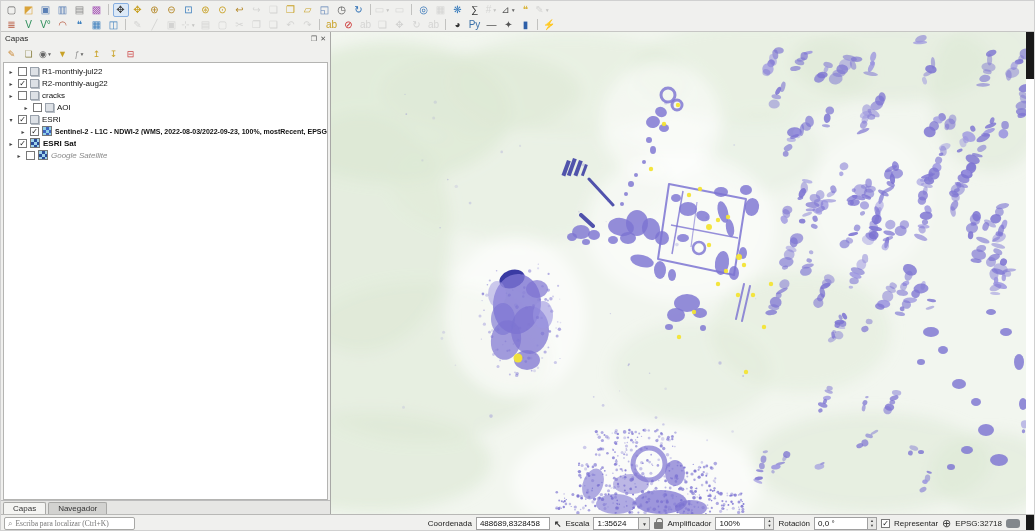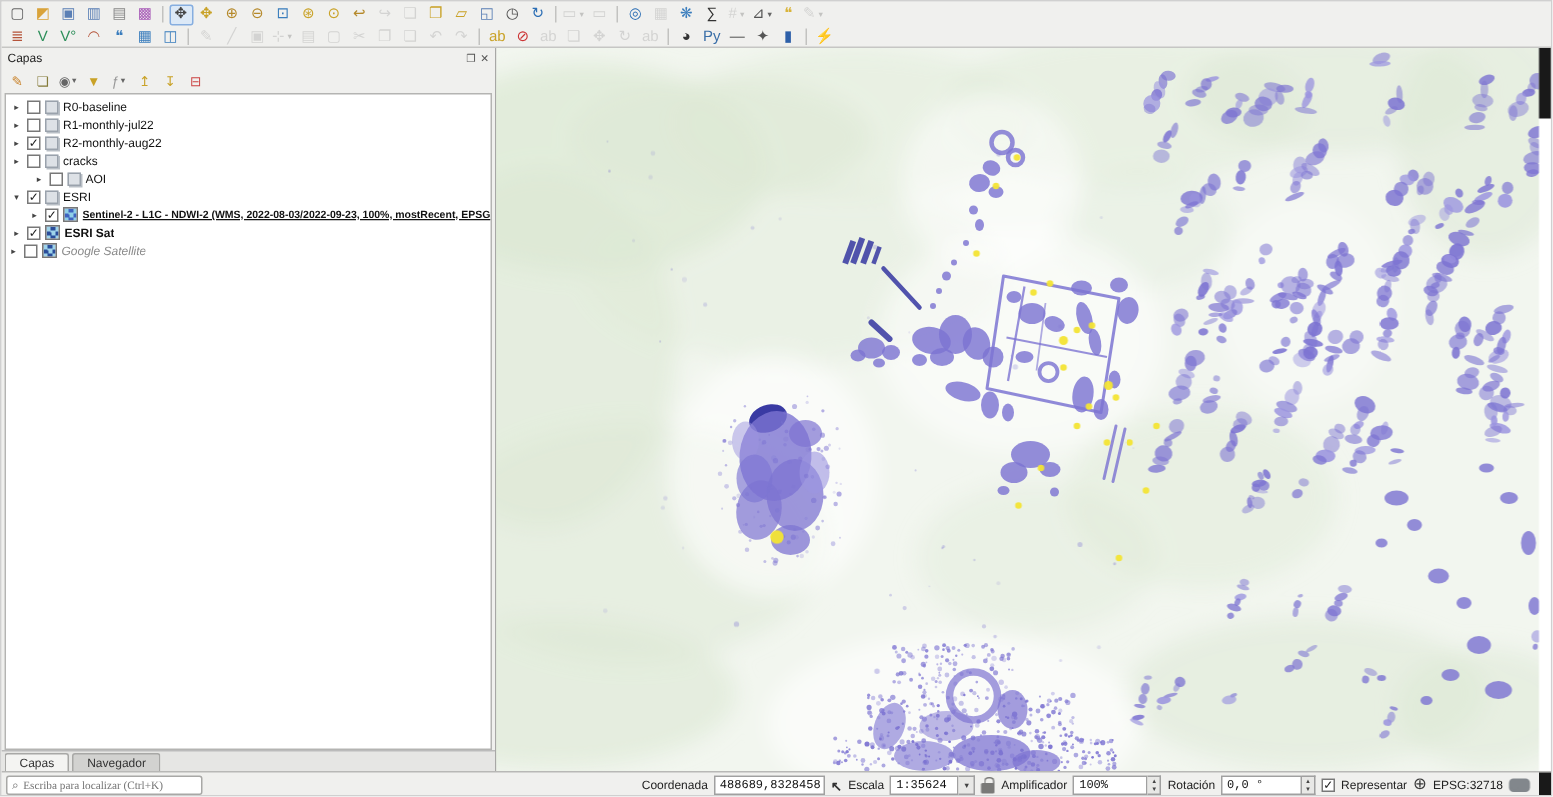--- a/index.html
+++ b/index.html
@@ -52,21 +52,21 @@
   .statusbar { height:18px; display:flex; align-items:center; gap:4px; padding:0 0 0 3px;
                background:#f0f0ee; border-top:1px solid #b8b8b6; font-size:8.5px; color:#222; }
   .locator { display:flex; align-items:center; gap:3px; width:131px; height:13px; background:#fff;
              border:1px solid #a8a8a6; border-radius:2px; padding:0 3px; color:#888; flex:0 0 auto; }
   .locator .mag { font-size:8px; color:#777; }
   .locator input { border:none; outline:none; background:transparent; width:100%; font-size:7.5px;
                    color:#666; font-family:Liberation Serif, serif; }
   .spacer { flex:1; }
   .sb-lbl { font-size:8px; color:#222; flex:0 0 auto; }
   .sb-field { height:13px; background:#fff; border:1px solid #a0a0a0; display:flex; align-items:center;
-              padding:0 3px; font-size:8px; color:#111; flex:0 0 auto;font-family:Liberation Mono, monospace; }
+              padding:0 3px; font-size:8px; color:#111; flex:0 0 auto; }
   .combo-dd { height:13px; width:11px; border:1px solid #a0a0a0; border-left:none; background:#e8e8e6;
               display:flex; align-items:center; justify-content:center; font-size:5px; color:#444; margin-left:-4px; }
   .spin { height:13px; width:9px; border:1px solid #a0a0a0; border-left:none; background:#e8e8e6;
           display:flex; flex-direction:column; align-items:center; justify-content:center; font-size:4px;
           line-height:4.5px; color:#444; margin-left:-4px; }
   .lock { width:9px; height:7px; background:#7a7a78; border-radius:1px; position:relative; margin-top:4px; flex:0 0 auto; }
   .lock:before { content:""; position:absolute; top:-4px; left:1.5px; width:5px; height:5px;
                  border:1.5px solid #7a7a78; border-bottom:none; border-radius:3px 3px 0 0; }
   .chk { width:9px; height:9px; border:1px solid #787878; background:#fff; font-size:8px; line-height:8px;
          text-align:center; color:#222; flex:0 0 auto; }
@@ -323,26 +323,20 @@
           </span>
           <span class="ptbtn" title="remove-layer">
             <span class="gl" style="color: rgb(204, 68, 68);">⊟</span>
           </span>
         </div>
       <div class="tree" id="layertree">
           <div class="titem" style="padding-left: 3px;">
             <span class="arrow">▸</span>
             <span class="cbx"></span>
             <span class="licon icon-group"></span>
-            <span class="lbl">R0-baseline</span>
-          </div>
-          <div class="titem" style="padding-left: 3px;">
-            <span class="arrow">▸</span>
-            <span class="cbx"></span>
-            <span class="licon icon-group"></span>
             <span class="lbl">R1-monthly-jul22</span>
           </div>
           <div class="titem" style="padding-left: 3px;">
             <span class="arrow">▸</span>
             <span class="cbx">✓</span>
             <span class="licon icon-group"></span>
             <span class="lbl">R2-monthly-aug22</span>
           </div>
           <div class="titem" style="padding-left: 3px;">
             <span class="arrow">▸</span>
@@ -367,21 +361,21 @@
             <span class="cbx">✓</span>
             <span class="licon icon-wms"></span>
             <span class="lbl" style="font-weight: bold; text-decoration: underline; font-size: 7px;">Sentinel-2 - L1C - NDWI-2 (WMS, 2022-08-03/2022-09-23, 100%, mostRecent, EPSG:4326)</span>
           </div>
           <div class="titem" style="padding-left: 3px;">
             <span class="arrow">▸</span>
             <span class="cbx">✓</span>
             <span class="licon icon-raster"></span>
             <span class="lbl" style="font-weight: bold;">ESRI Sat</span>
           </div>
-          <div class="titem" style="padding-left: 1px;">
+          <div class="titem" style="padding-left: 11px;">
             <span class="arrow">▸</span>
             <span class="cbx"></span>
             <span class="licon icon-raster"></span>
             <span class="lbl" style="font-style: italic; color: rgb(138, 138, 138);">Google Satellite</span>
           </div>
         </div>
       <div class="tabbar" id="tabbar">
           <span class="tab active">Capas</span>
           <span class="tab">Navegador</span>
         </div>

